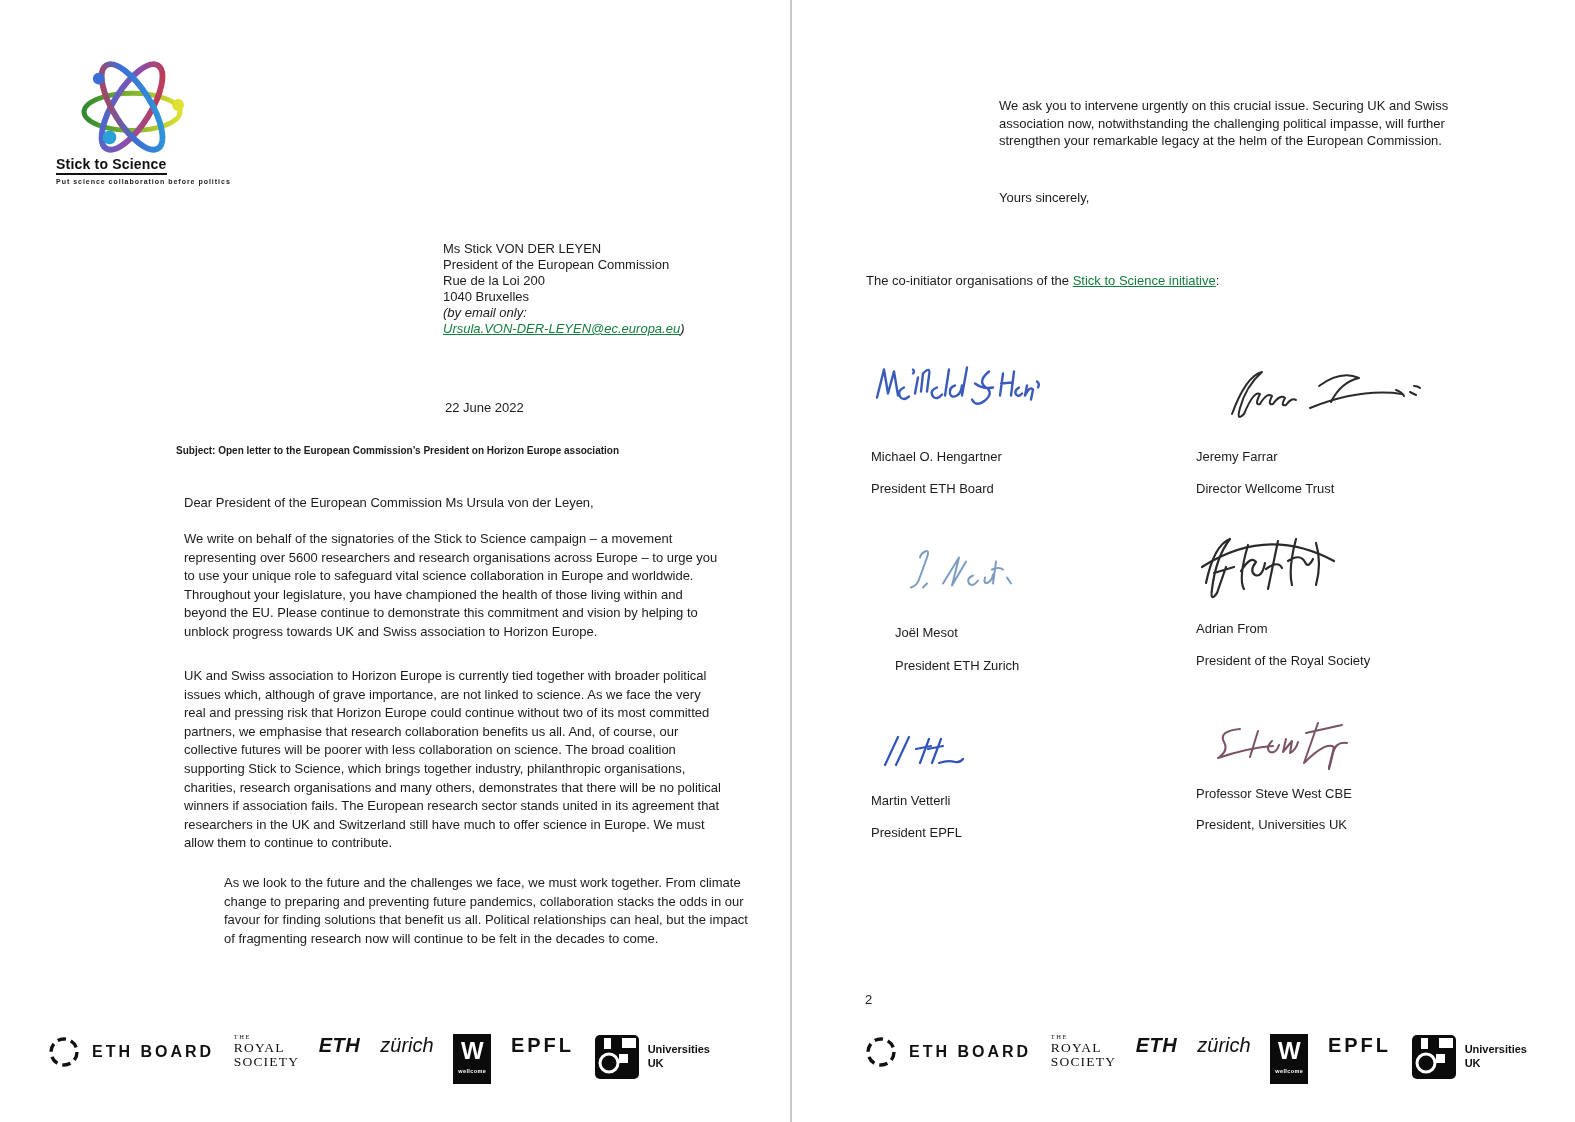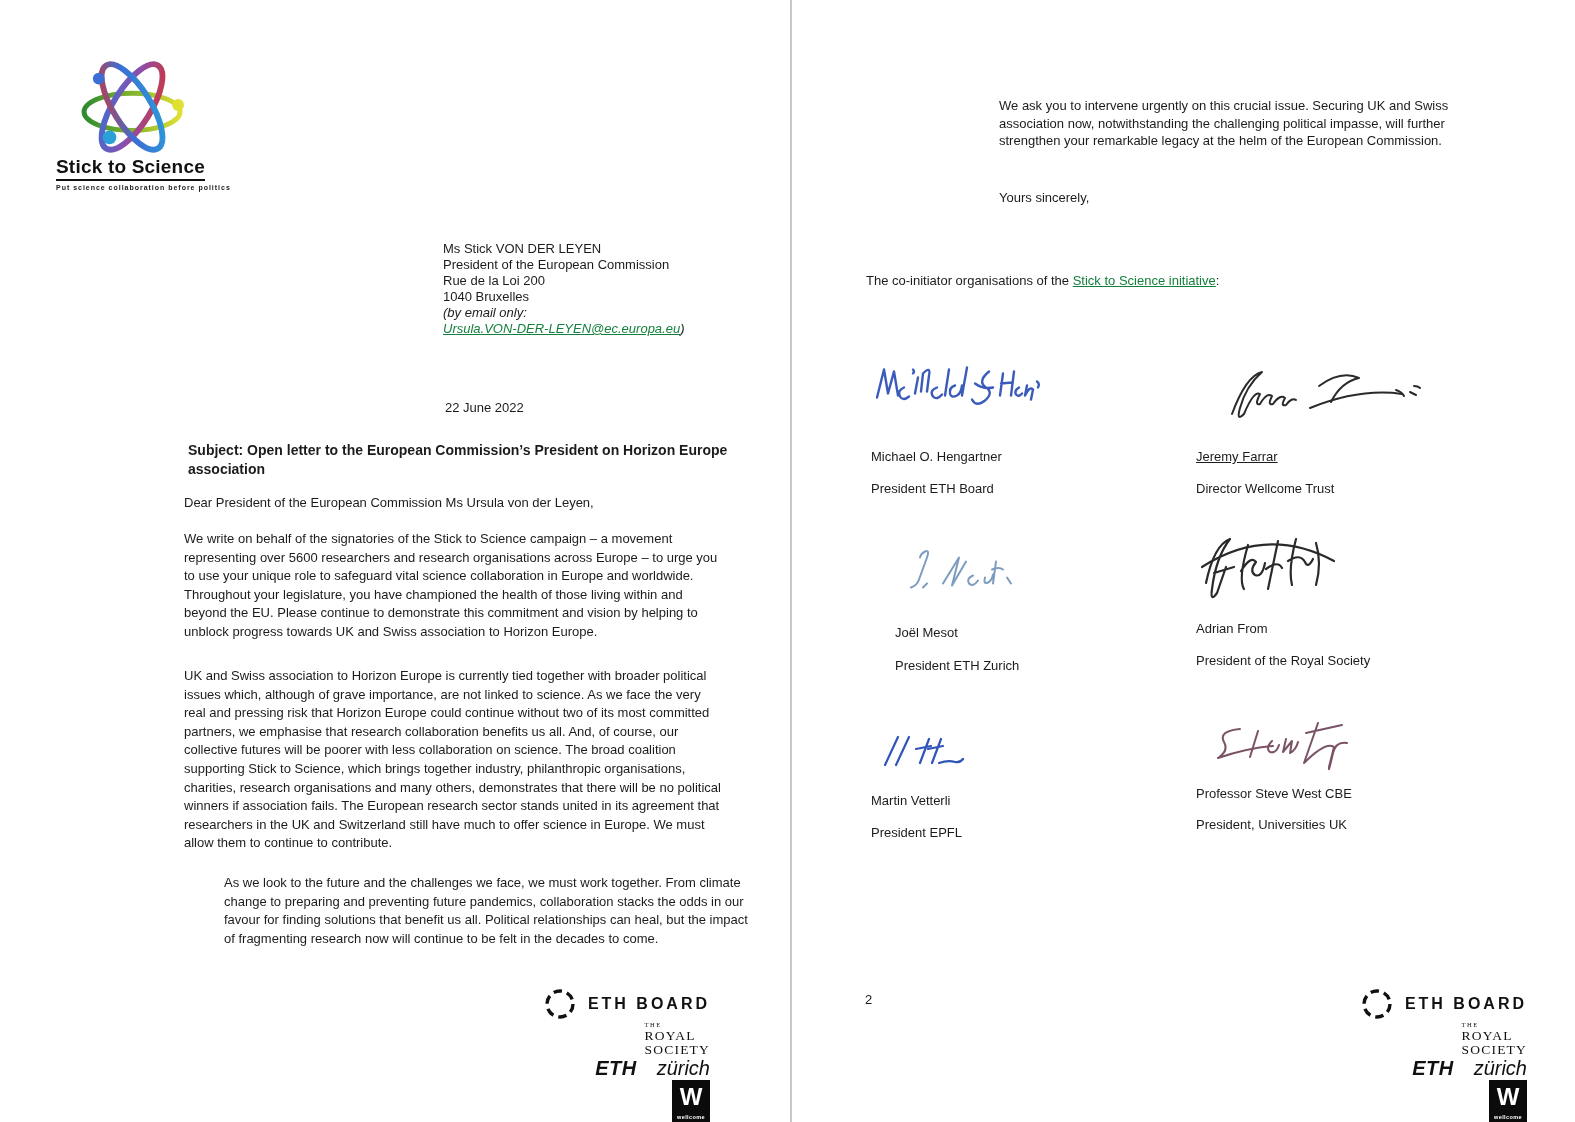--- a/index.html
+++ b/index.html
@@ -9,51 +9,51 @@
     font-family:"Liberation Sans","DejaVu Sans",sans-serif;
     color:#1c1c1c;-webkit-font-smoothing:antialiased;
   }
   .abs{position:absolute;}
   .divider{position:absolute;left:790px;top:0;width:2px;height:1122px;background:#c8c8c8;}
 
   
   .logo-block{left:56px;top:56px;width:200px;}
   .logo-svg{display:block;margin-left:14px;}
   .logo-title{
-    font-size:19px;font-weight:800;color:#111;letter-spacing:.2px;
+    font-size:14px;font-weight:800;color:#111;letter-spacing:.2px;
     border-bottom:2px solid #111;display:inline-block;padding-bottom:1px;margin-top:2px;
   }
   .logo-tagline{font-size:7px;font-weight:700;letter-spacing:.14em;color:#222;margin-top:3px;}
 
   .recipient{left:443px;top:241px;font-size:13px;line-height:16px;}
   .recipient .em{font-style:italic;}
   a.doc-link{color:#15803d;text-decoration:underline;cursor:pointer;}
   .email-line{font-style:italic;}
 
   .date-line{left:445px;top:400px;font-size:13px;}
-  .subject-line{left:188px;top:441px;width:540px;font-size:14px;font-weight:700;line-height:19px;}
+  .subject-line{left:176px;top:441px;width:540px;font-size:10px;font-weight:700;line-height:19px;}
   .salutation{left:184px;top:495px;font-size:13px;}
   .body-para{position:absolute;left:184px;width:537px;font-size:13px;line-height:18.6px;margin:0;}
   .p1{top:530px;}
   .p2{top:667px;}
   .p3{top:874px;margin-left:40px;}
 
   
   .p2-para{left:999px;top:97px;width:472px;font-size:13px;line-height:17.5px;}
   .closing{left:999px;top:190px;font-size:13px;}
   .coinit{left:866px;top:273px;font-size:13px;}
 
   .signatory{position:absolute;width:330px;}
   .sig-canvas{display:block;}
   .sig-name{position:absolute;left:0;font-size:13px;white-space:nowrap;}
   .sig-title{position:absolute;left:0;font-size:13px;white-space:nowrap;}
   .page-num{left:865px;top:992px;font-size:13px;}
 
   
-  .footer{position:absolute;top:986px;width:664px;height:62px;display:flex;align-items:flex-end;justify-content:space-between;flex-direction:column;}
+  .footer{position:absolute;top:1034px;width:664px;height:62px;display:flex;align-items:flex-start;justify-content:space-between;}
   .footer-left{left:46px;}
   .footer-right{left:863px;}
   .lg{display:flex;align-items:center;color:#111;}
   .ethboard{gap:10px;}
   .ethboard-text{font-size:16px;font-weight:800;letter-spacing:3px;white-space:nowrap;}
   .royal{display:block;font-family:"Liberation Serif","DejaVu Serif",serif;line-height:1.04;}
   .rs-the{font-size:6.5px;letter-spacing:1.5px;}
   .rs-royal,.rs-society{font-size:13.5px;letter-spacing:1.2px;}
   .ethz{font-size:20px;white-space:nowrap;}
   .ethz-eth{font-weight:900;font-style:italic;letter-spacing:.5px;}
@@ -140,21 +140,21 @@
 
 <div class="signatory" style="left:1196px;top:355px;">
   <svg class="sig-canvas" style="margin-left:18px;margin-top:8px;" width="210" height="62" viewBox="0 0 210 60">
     <g fill="none" stroke-width="2" stroke-linecap="round" stroke-linejoin="round" stroke="#2a2a2a">
       <path d="M18,50 q14,-38 30,-42 q-16,14 -22,36 q-4,14 4,6 q10,-24 16,-20 q-6,12 0,10 q7,-12 12,-8 q-5,10 1,8 q7,-10 12,-6 q-5,9 1,7 q6,-8 10,-5"></path>
       <path d="M105,22 q22,-16 40,-8 q-18,4 -28,24"></path>
       <path d="M96,44 q50,-20 92,-14"></path>
       <path d="M182,26 q6,2 8,6 M196,28 l6,3 M200,22 q4,0 6,2"></path>
     </g>
   </svg>
-  <div class="sig-name" style="top:94px;text-decoration:underline;">Jeremy Farrar</div>
+  <div class="sig-name" style="top:94px;">Jeremy Farrar</div>
   <div class="sig-title" style="top:126px;">Director Wellcome Trust</div>
 </div>
 
 <div class="signatory" style="left:871px;top:530px;margin-left:24px;">
   <svg class="sig-canvas" style="margin-left:8px;margin-top:12px;" width="125" height="58" viewBox="0 0 125 55">
     <g fill="none" stroke-width="2" stroke-linecap="round" stroke-linejoin="round" stroke="#7d9cc0">
       <path d="M8,44 q6,-2 8,-8 l8,-22 q3,-8 -2,-6 q-4,2 -5,6 M20,44 l4,-4"></path>
       <path d="M40,40 l16,-26 l-7,28 l14,-24 M70,32 q-7,3 -4,8 q4,4 9,-3 M82,34 q-2,7 3,5 q4,-2 5,-8 M93,18 l-3,22 M89,26 q7,-3 11,0 M104,34 l4,6"></path>
     </g>
   </svg>

